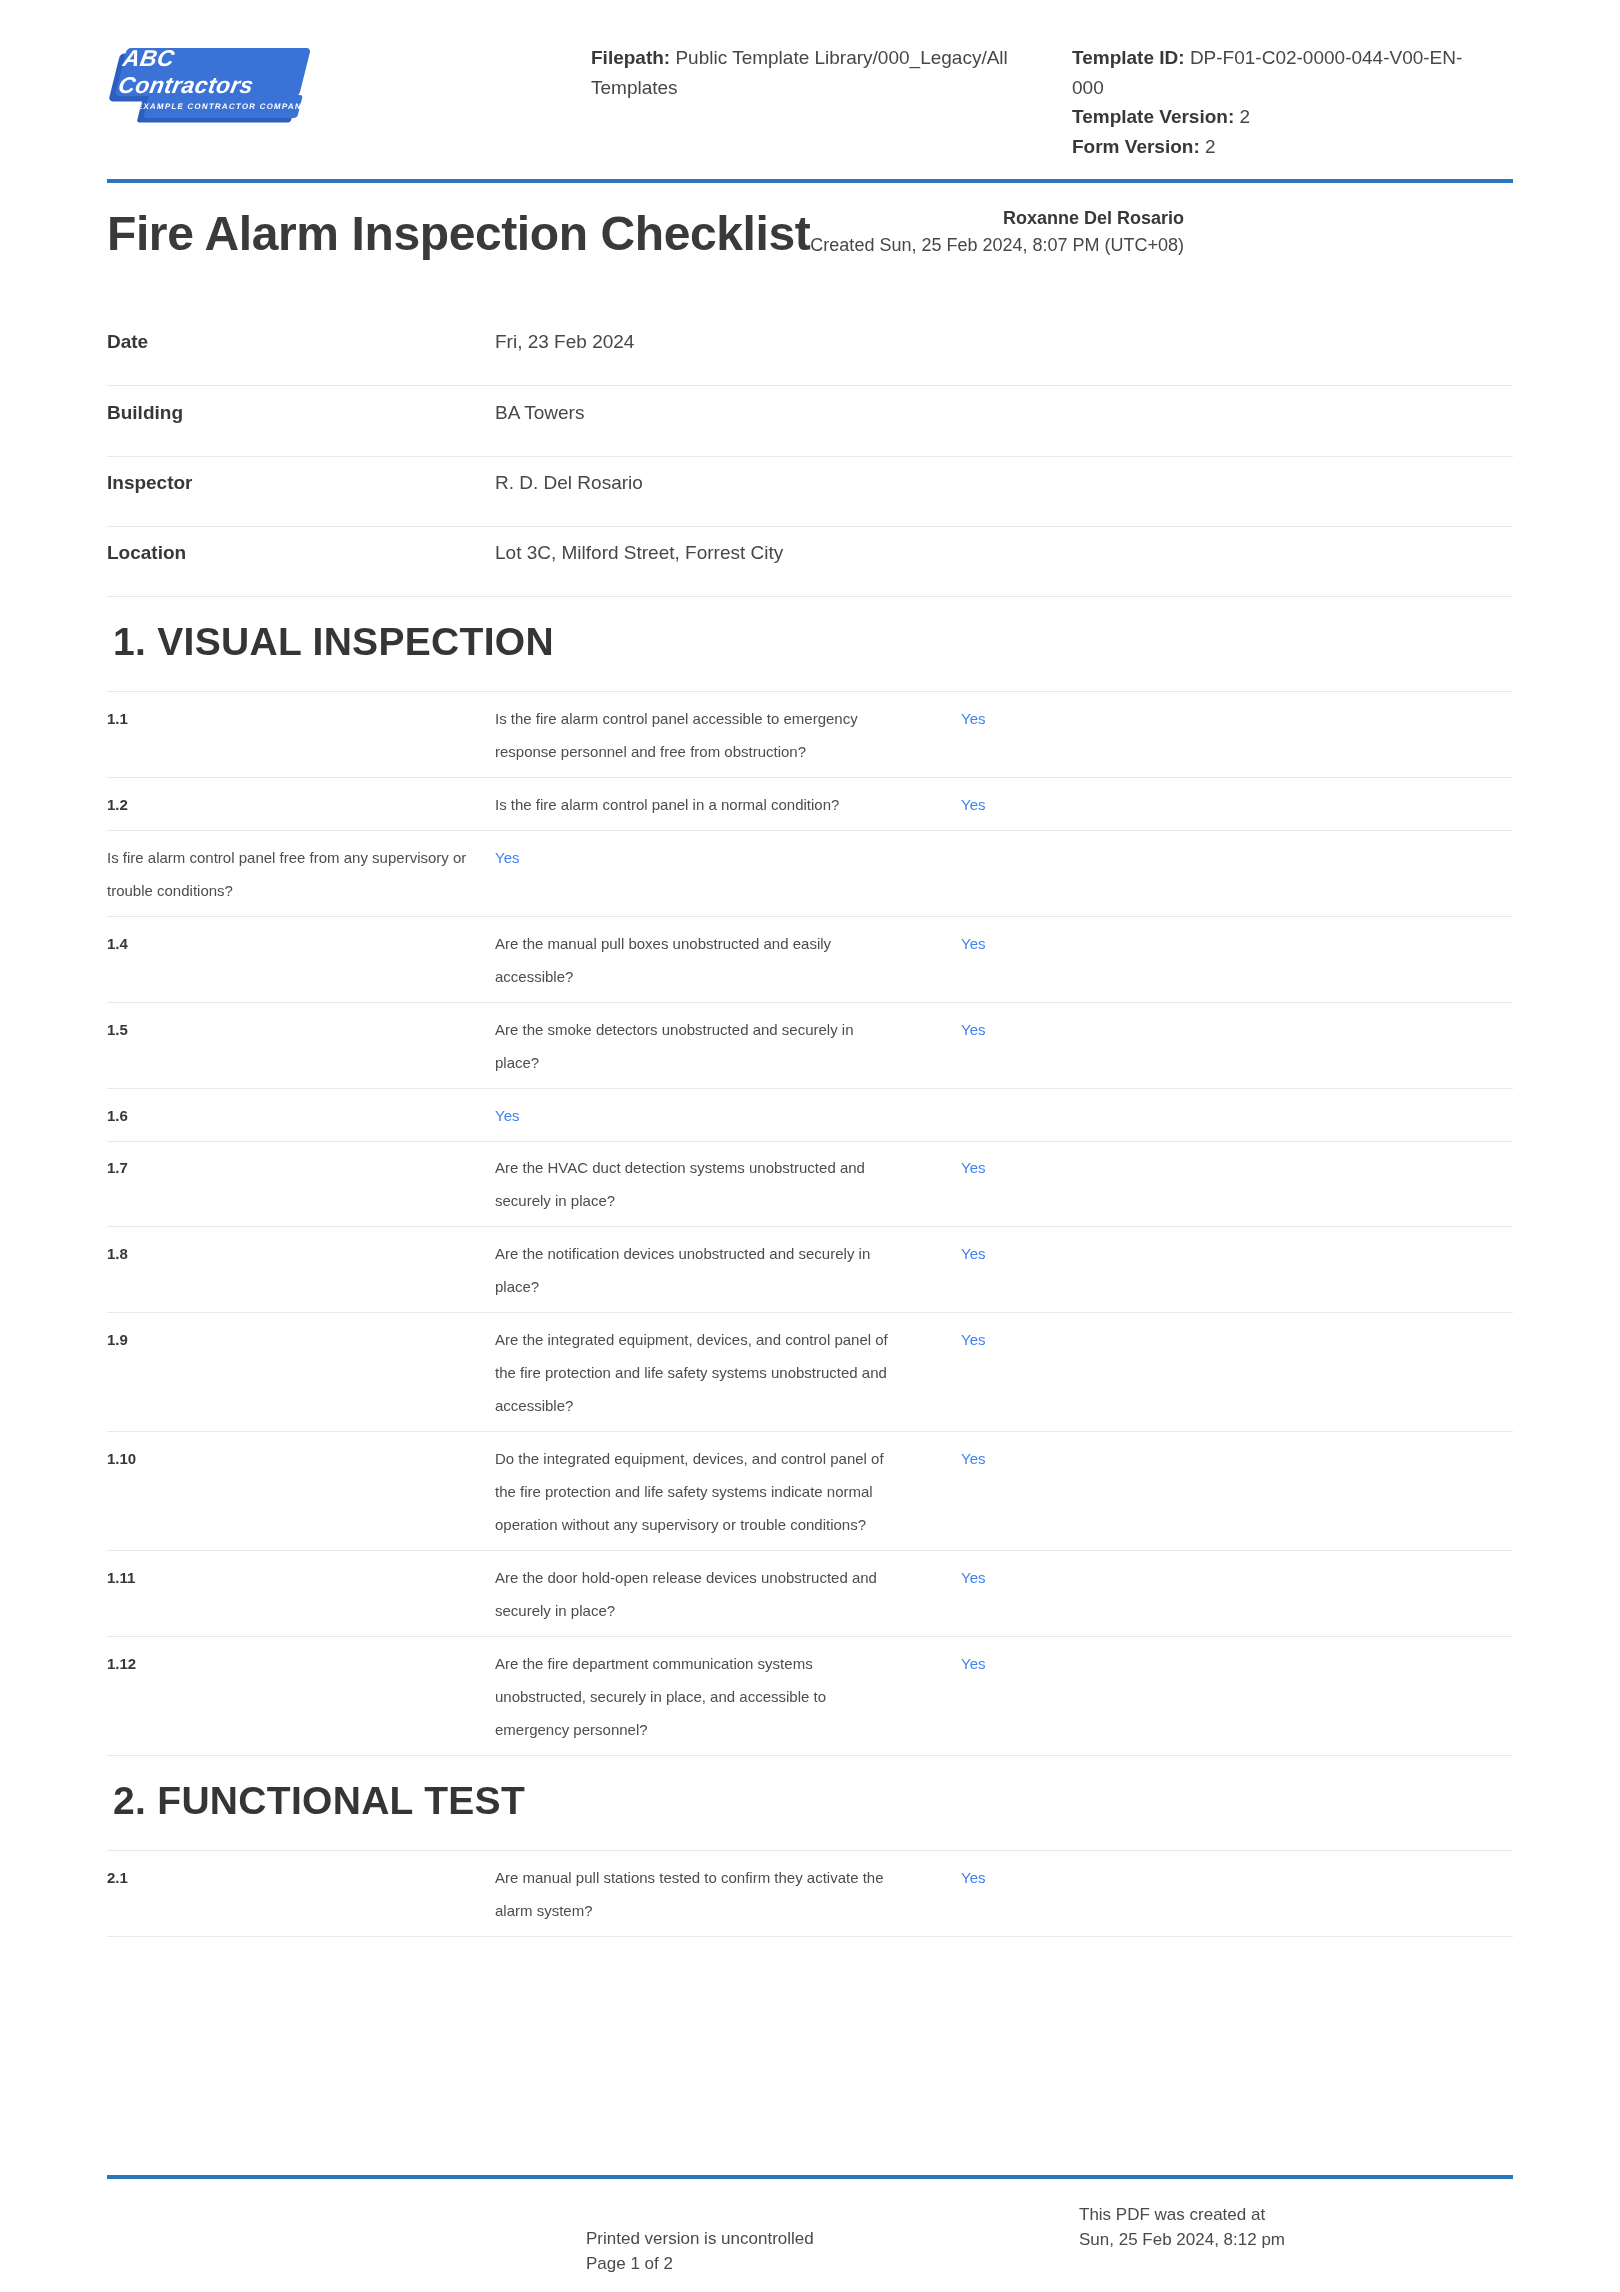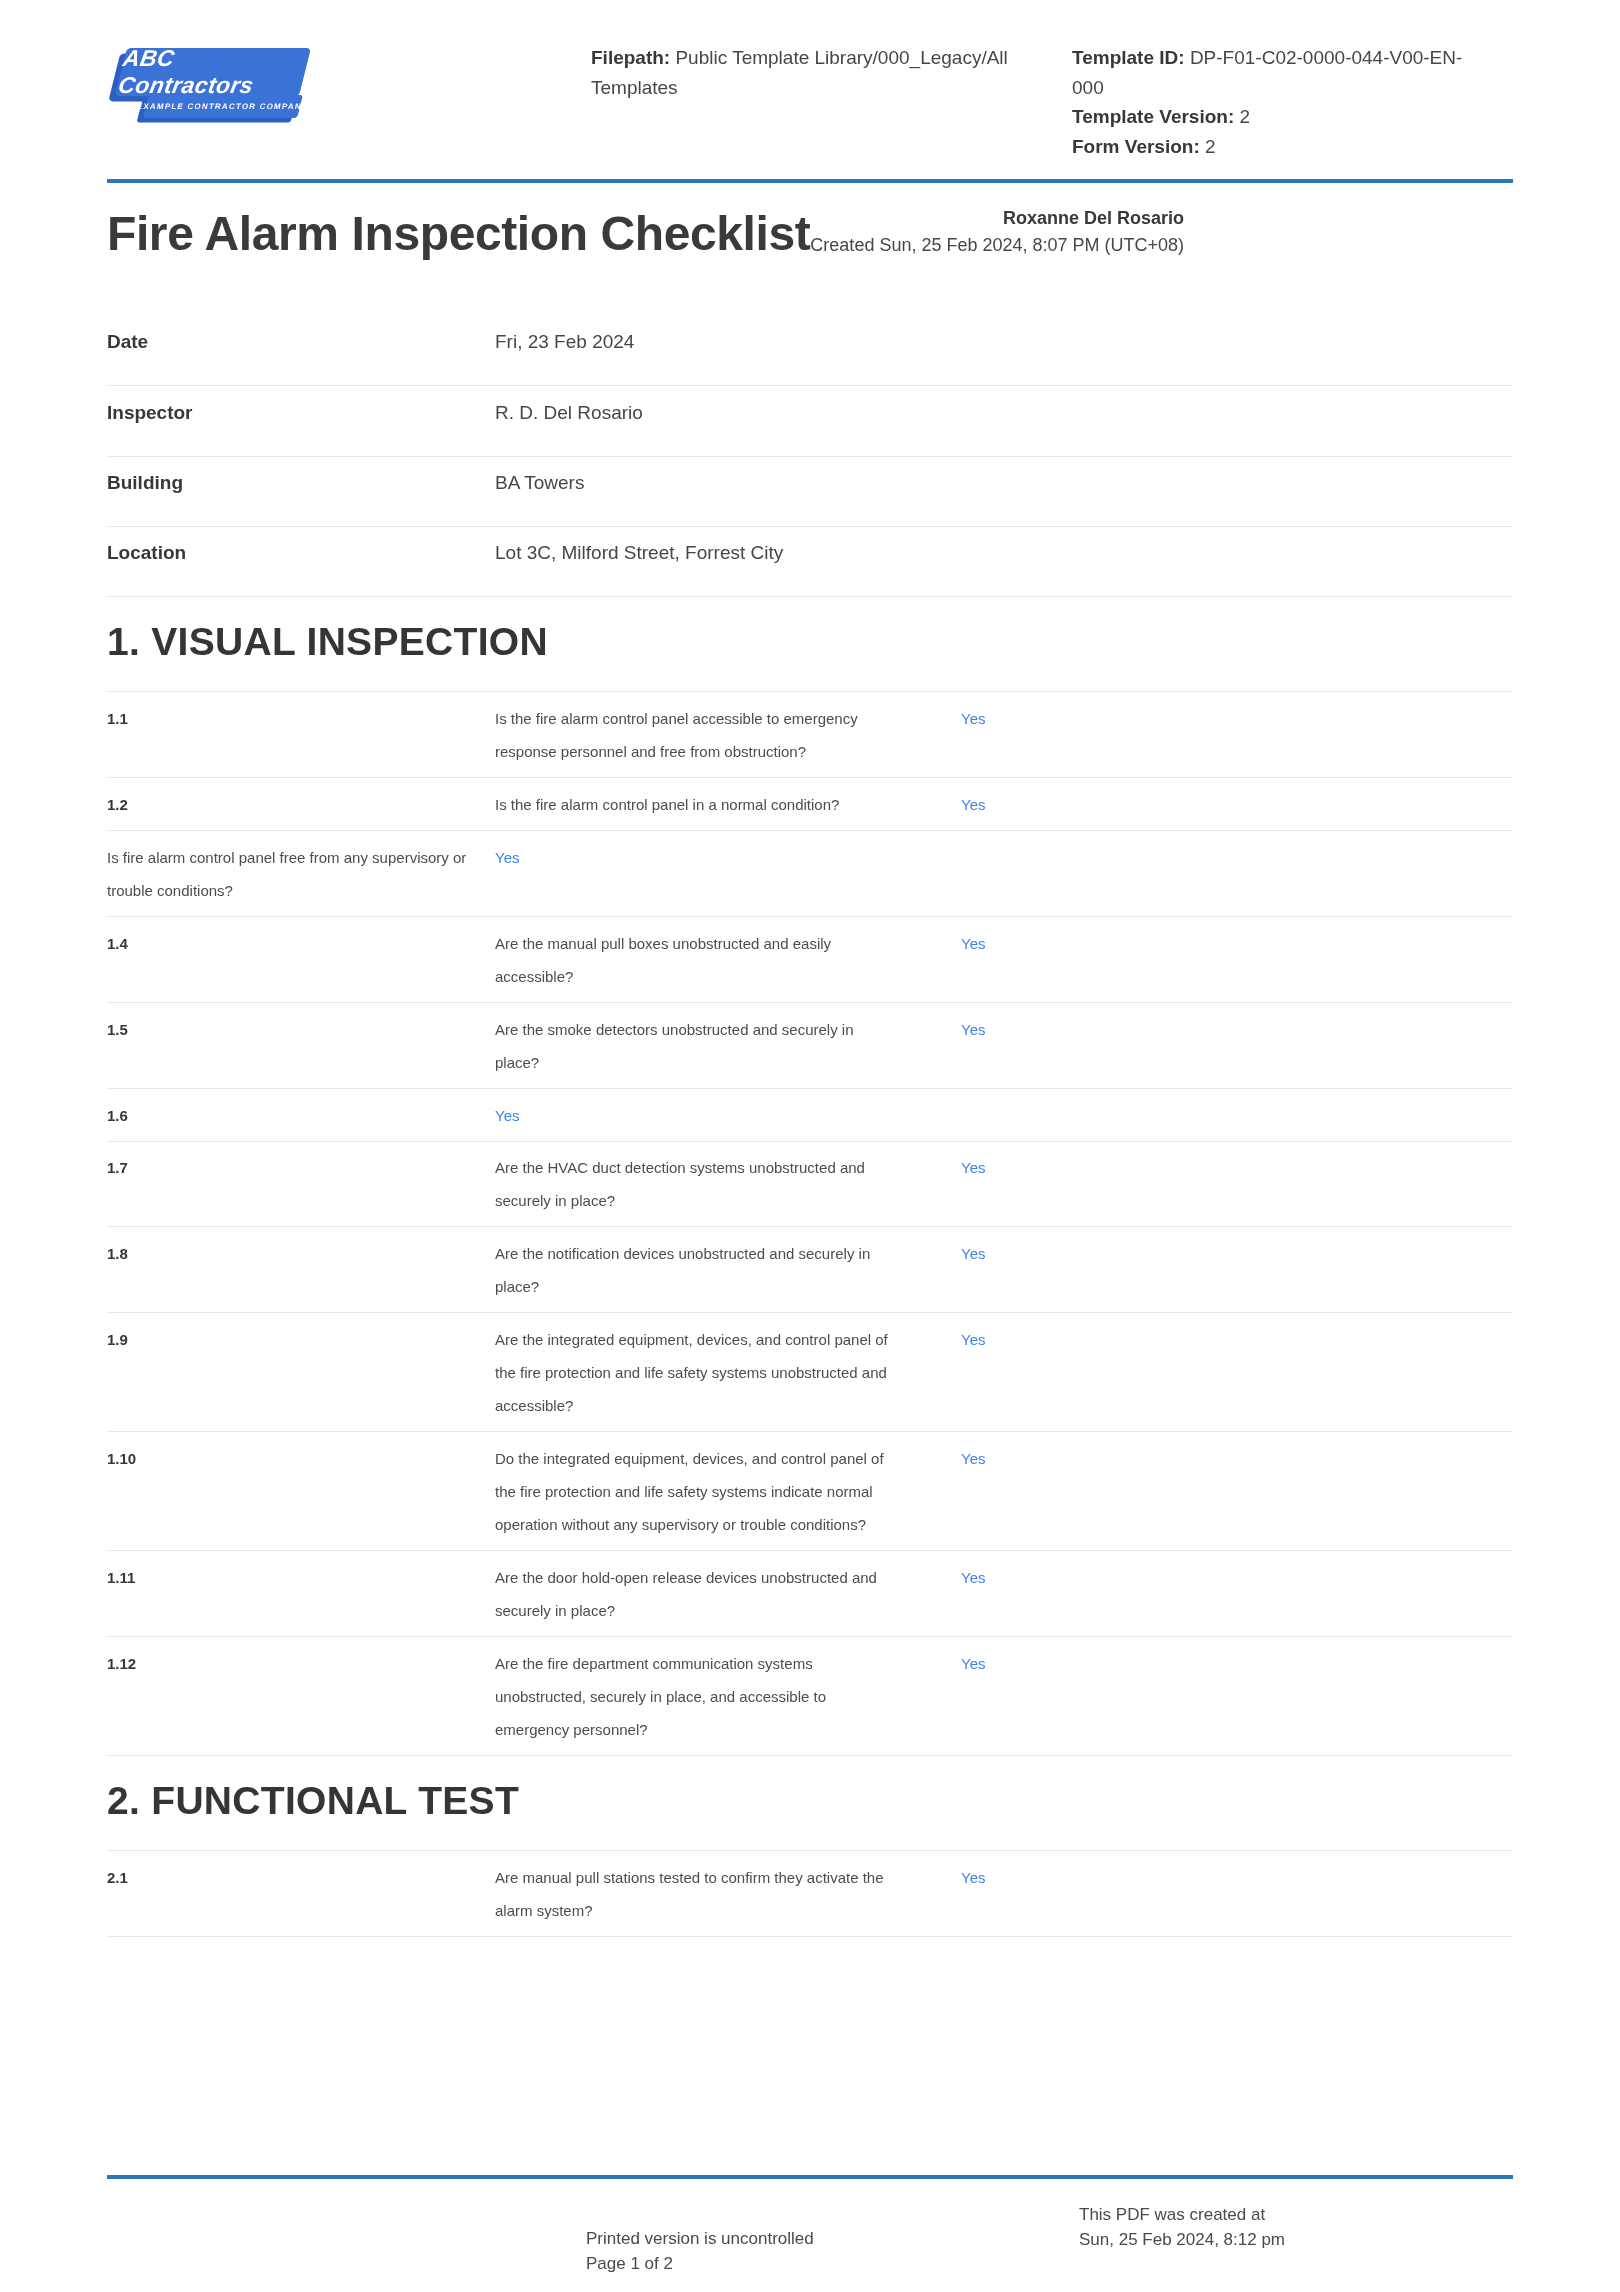--- a/index.html
+++ b/index.html
@@ -57,21 +57,21 @@
     display:grid; grid-template-columns:388px 1fr;
     padding:14.3px 0 32px; border-bottom:1.8px solid #e9e9e9;
     font-size:19px; line-height:23px;
   }
   .meta-label { font-weight:bold; color:#383838; }
   .meta-value { color:#474747; }
 
   
   .section-heading {
     font-size:39px; font-weight:bold; color:#353535;
-    margin:23px 0 27px; letter-spacing:0.3px;
+    margin:23px 6px 27px; letter-spacing:0.3px;
   }
   .check-table { border-top:1.8px solid #e9e9e9; }
   .check-row {
     display:grid; grid-template-columns:388px 466px 1fr;
     padding:9.9px 0 9px; border-bottom:1.8px solid #e9e9e9;
     font-size:15px; line-height:33px;
   }
   .check-num { font-weight:bold; color:#383838; }
   .check-q { color:#4d4d4d; width:405px; }
   .check-a { color:#3b82f6; }
@@ -116,26 +116,26 @@
       <div>Created Sun, 25 Feb 2024, 8:07 PM (UTC+08)</div>
     </div>
   </div>
 
   <div class="meta-table">
     <div class="meta-row">
       <div class="meta-label">Date</div>
       <div class="meta-value">Fri, 23 Feb 2024</div>
     </div>
     <div class="meta-row">
+      <div class="meta-label">Building</div>
+      <div class="meta-value">BA Towers</div>
+    </div>
+    <div class="meta-row">
       <div class="meta-label">Inspector</div>
       <div class="meta-value">R. D. Del Rosario</div>
-    </div>
-    <div class="meta-row">
-      <div class="meta-label">Building</div>
-      <div class="meta-value">BA Towers</div>
     </div>
     <div class="meta-row">
       <div class="meta-label">Location</div>
       <div class="meta-value">Lot 3C, Milford Street, Forrest City</div>
     </div>
   </div>
 
   <div class="section-heading">1. VISUAL INSPECTION</div>
   <div class="check-table">
     <div class="check-row">

